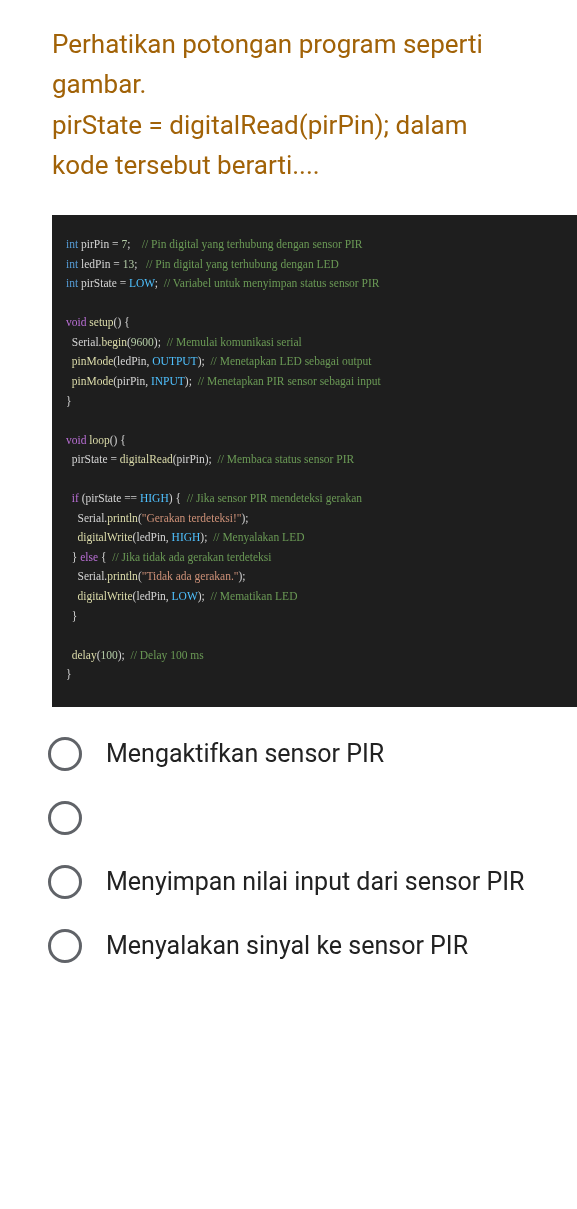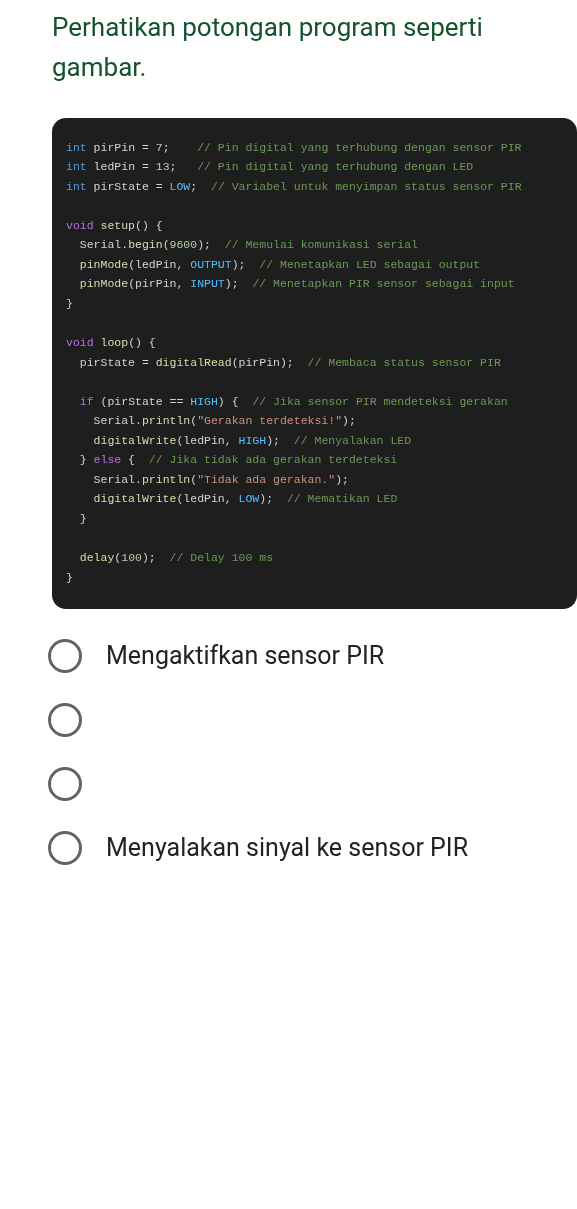--- a/index.html
+++ b/index.html
@@ -3,36 +3,35 @@
 <meta charset="utf-8">
 <style>
   * { box-sizing: border-box; margin: 0; padding: 0; }
   body {
     font-family: -apple-system, BlinkMacSystemFont, "Segoe UI", Roboto, Arial, sans-serif;
     background: #fff;
     width: 577px;
     padding: 0;
   }
   .question {
-    padding: 7px 52px 30px 52px;
+    padding: 24px 52px 30px 52px;
     font-size: 26px;
-    color: #14532d;
+    color: #a16207;
     line-height: 1.55;
   }
   .code-block {
     background: #1e1e1e;
     color: #d4d4d4;
-    font-family: Liberation Mono, monospace;
+    font-family: Liberation Serif, serif;
     font-size: 11.5px;
     line-height: 1.7;
     padding: 20px 14px 22px 14px;
     margin: 0 0 30px 52px;
     white-space: pre;
     overflow: hidden;
-    border-radius: 14px;
   }
   .kw   { color: #ba6fd6; }   
   .type { color: #569cd6; }   
   .fn   { color: #dcdcaa; }   
   .num  { color: #b5cea8; }   
   .str  { color: #ce9178; }   
   .cmt  { color: #6a9955; }   
   .const{ color: #4fc1ff; }   
   .options {
     padding: 0 30px 30px 48px;
@@ -54,20 +53,21 @@
     font-size: 25px;
     color: #222;
     line-height: 1.35;
   }
 </style>
 </head>
 <body>
 
 <div class="question">
   <span>Perhatikan potongan program seperti gambar.</span><br>
+  <span>pirState = digitalRead(pirPin); dalam kode tersebut berarti....</span>
 </div>
 
 <div class="code-block" id="code-block"><span class="type">int</span><span> pirPin = </span><span class="num">7</span><span>;    </span><span class="cmt">// Pin digital yang terhubung dengan sensor PIR</span>
 <span class="type">int</span><span> ledPin = </span><span class="num">13</span><span>;   </span><span class="cmt">// Pin digital yang terhubung dengan LED</span>
 <span class="type">int</span><span> pirState = </span><span class="const">LOW</span><span>;  </span><span class="cmt">// Variabel untuk menyimpan status sensor PIR</span>
 
 <span class="kw">void</span><span> </span><span class="fn">setup</span><span>() {</span>
 <span>  Serial.</span><span class="fn">begin</span><span>(</span><span class="num">9600</span><span>);  </span><span class="cmt">// Memulai komunikasi serial</span>
 <span>  </span><span class="fn">pinMode</span><span>(ledPin, </span><span class="const">OUTPUT</span><span>);  </span><span class="cmt">// Menetapkan LED sebagai output</span>
 <span>  </span><span class="fn">pinMode</span><span>(pirPin, </span><span class="const">INPUT</span><span>);  </span><span class="cmt">// Menetapkan PIR sensor sebagai input</span>
@@ -90,18 +90,19 @@
 <div class="options">
   <div class="option">
     <div class="radio"></div>
     <div class="option-label">Mengaktifkan sensor PIR</div>
   </div>
   <div class="option">
     <div class="radio"></div>
   </div>
   <div class="option">
     <div class="radio"></div>
+    <div class="option-label">Menyimpan nilai input dari sensor PIR</div>
   </div>
   <div class="option">
     <div class="radio"></div>
     <div class="option-label">Menyalakan sinyal ke sensor PIR</div>
   </div>
 </div>
 
 </body></html>

